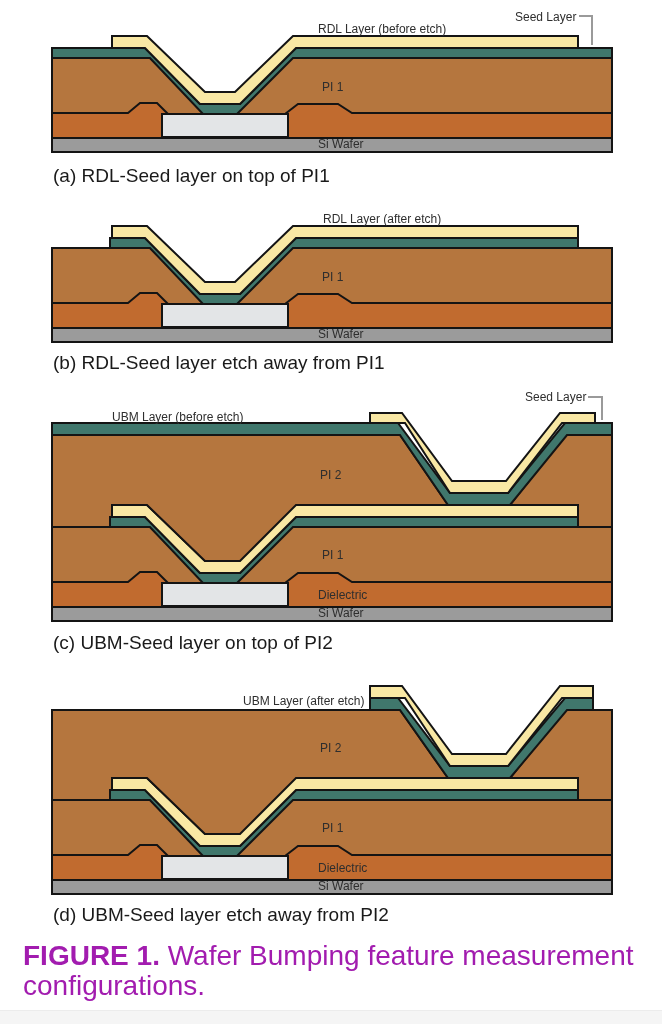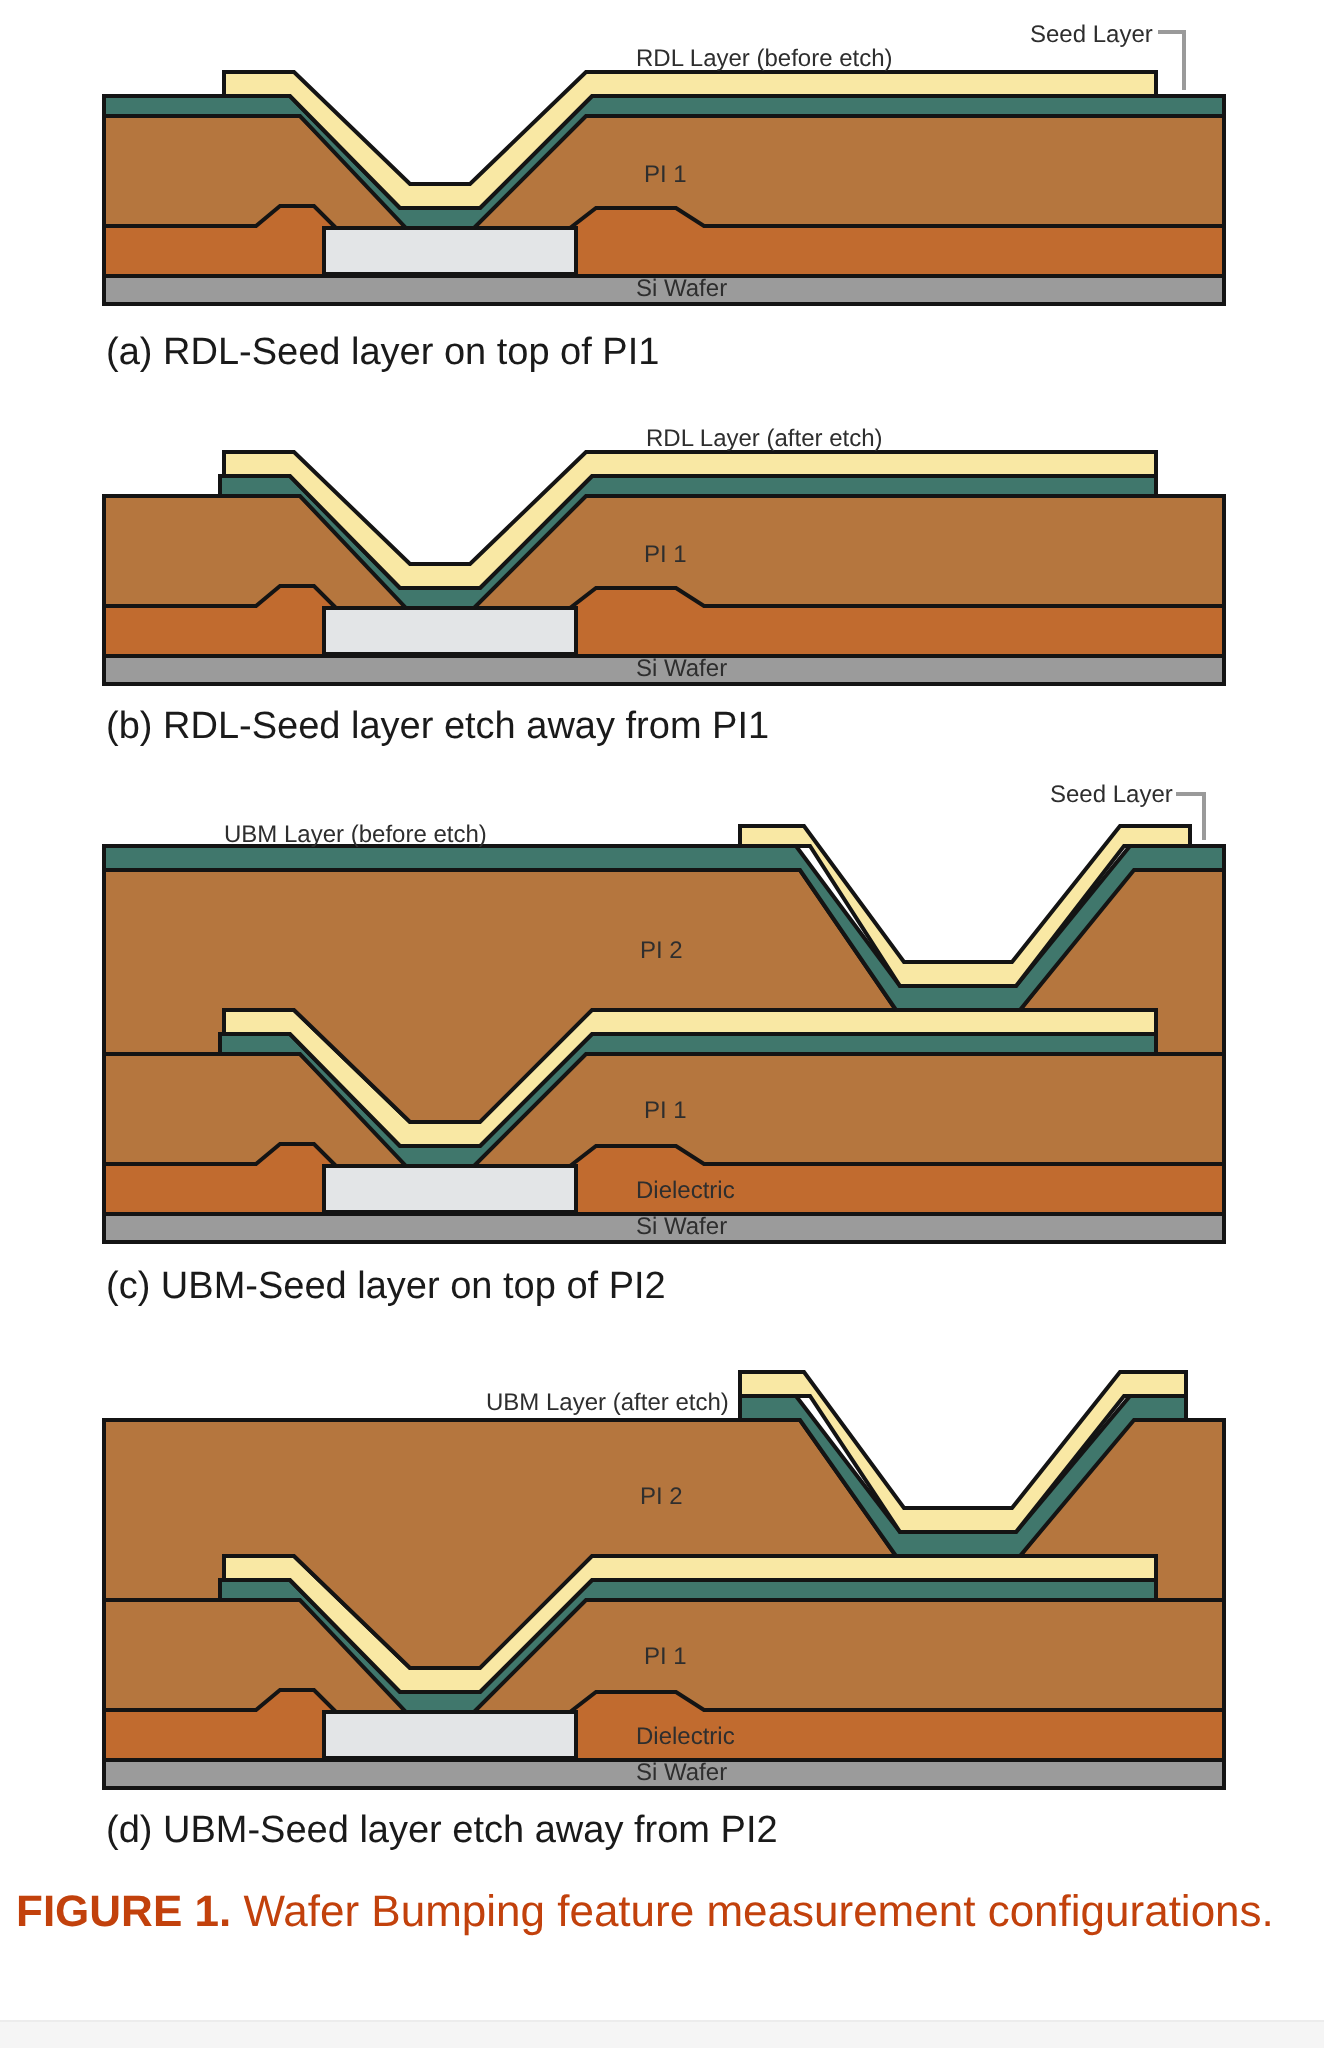--- a/index.html
+++ b/index.html
@@ -11,22 +11,22 @@
   .pi   {fill:var(--c-pi);     stroke:var(--c-outline);stroke-width:2;}
   .diel {fill:var(--c-dielectric);stroke:var(--c-outline);stroke-width:2;}
   .wafer{fill:var(--c-wafer);  stroke:var(--c-outline);stroke-width:2;}
   .pad  {fill:var(--c-pad);    stroke:var(--c-outline);stroke-width:2;}
   .seed {fill:var(--c-seed);   stroke:var(--c-outline);stroke-width:2;}
   .rdl  {fill:var(--c-rdl);    stroke:var(--c-outline);stroke-width:2;}
   .conn {fill:none;stroke:var(--c-connector);stroke-width:2;}
   .lbl  {font-size:12px;fill:var(--c-label);}
   .cap  {font-size:19px;fill:var(--c-caption);}
   #figure-caption{
-    position:absolute;left:8px;top:941px;width:632px;
-    font-size:22px;line-height:30px;color:#c2410c;letter-spacing:0px;
+    position:absolute;left:23px;top:941px;width:632px;
+    font-size:28px;line-height:30px;color:#a21caf;letter-spacing:0px;
   }
   #figure-caption b{font-weight:bold;}
   #bottom-strip{
     position:absolute;left:0;top:1010px;width:662px;height:14px;
     background:#f5f5f5;border-top:1px solid #ececec;
   }
 </style>
 </head>
 <body>
 

